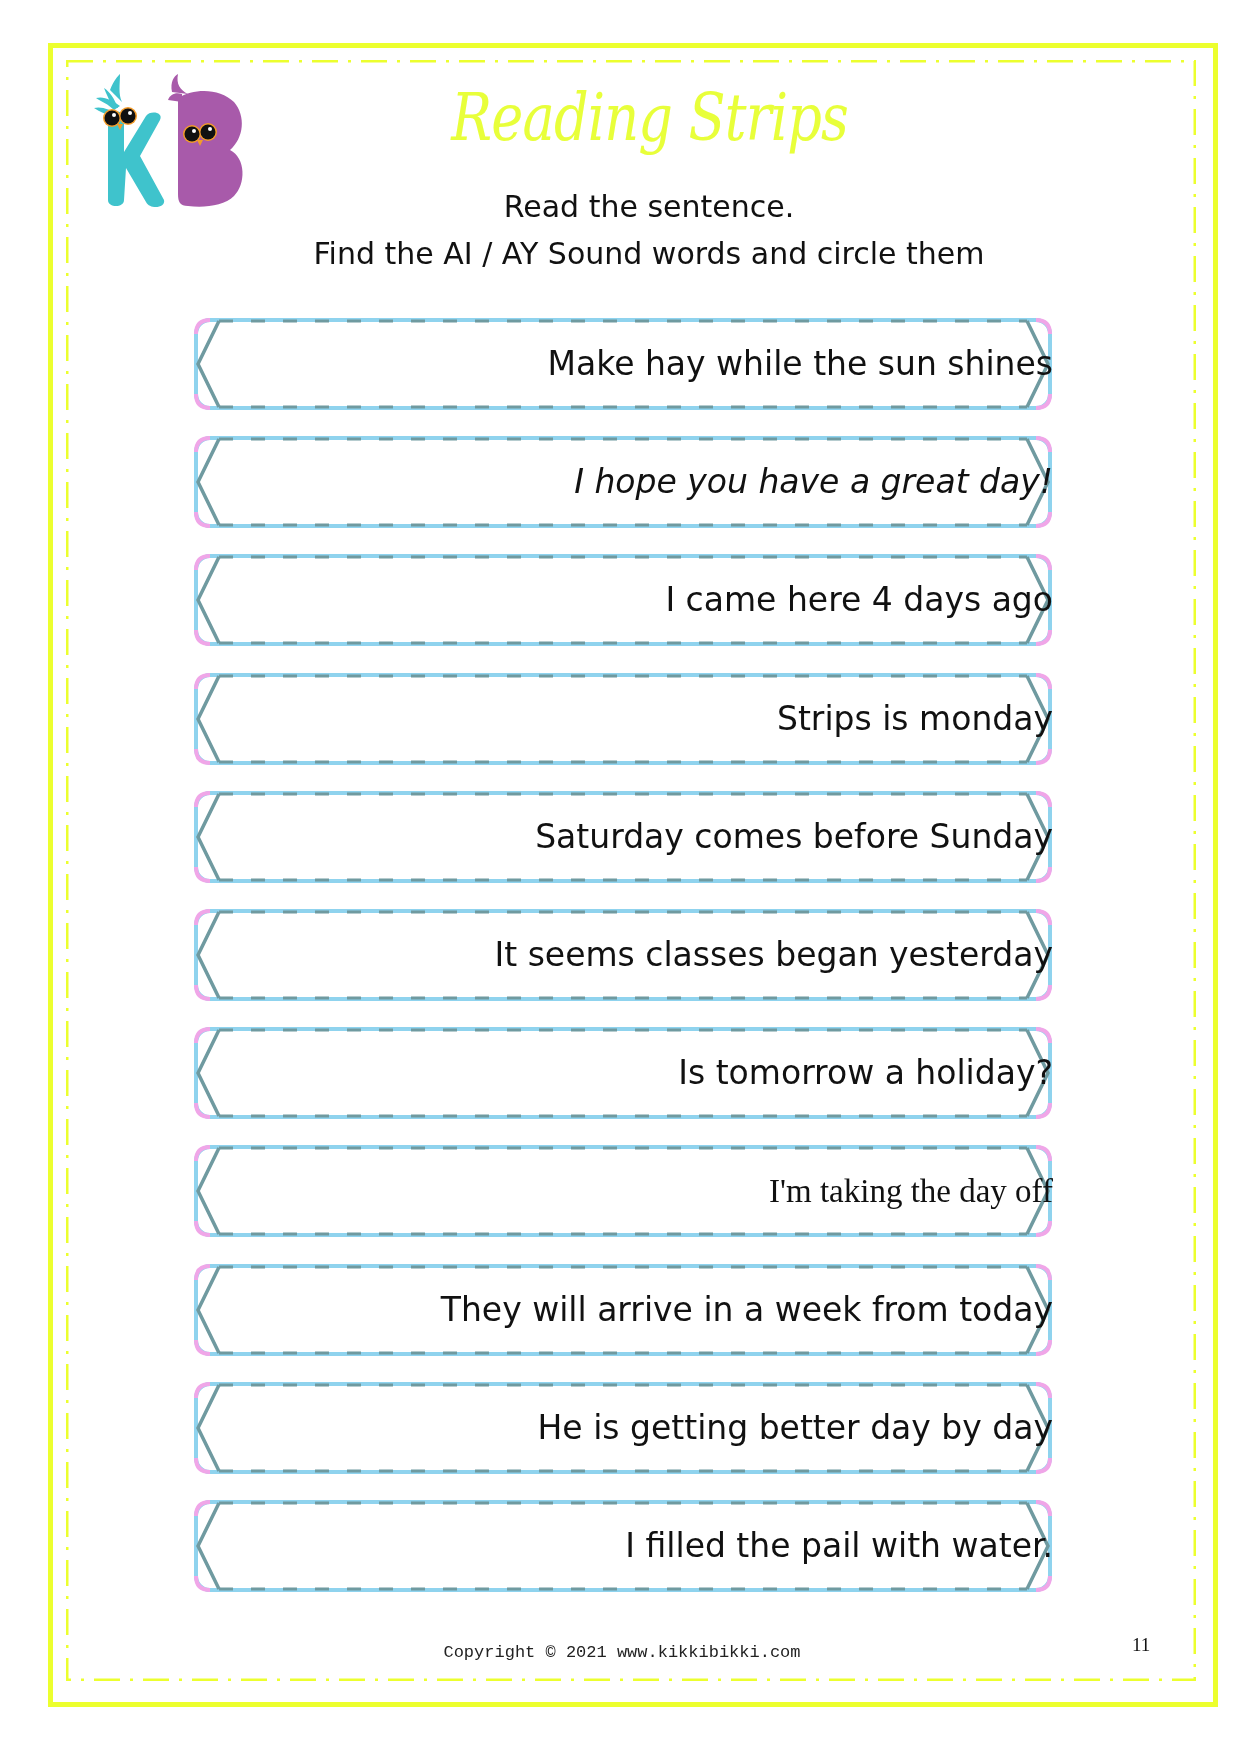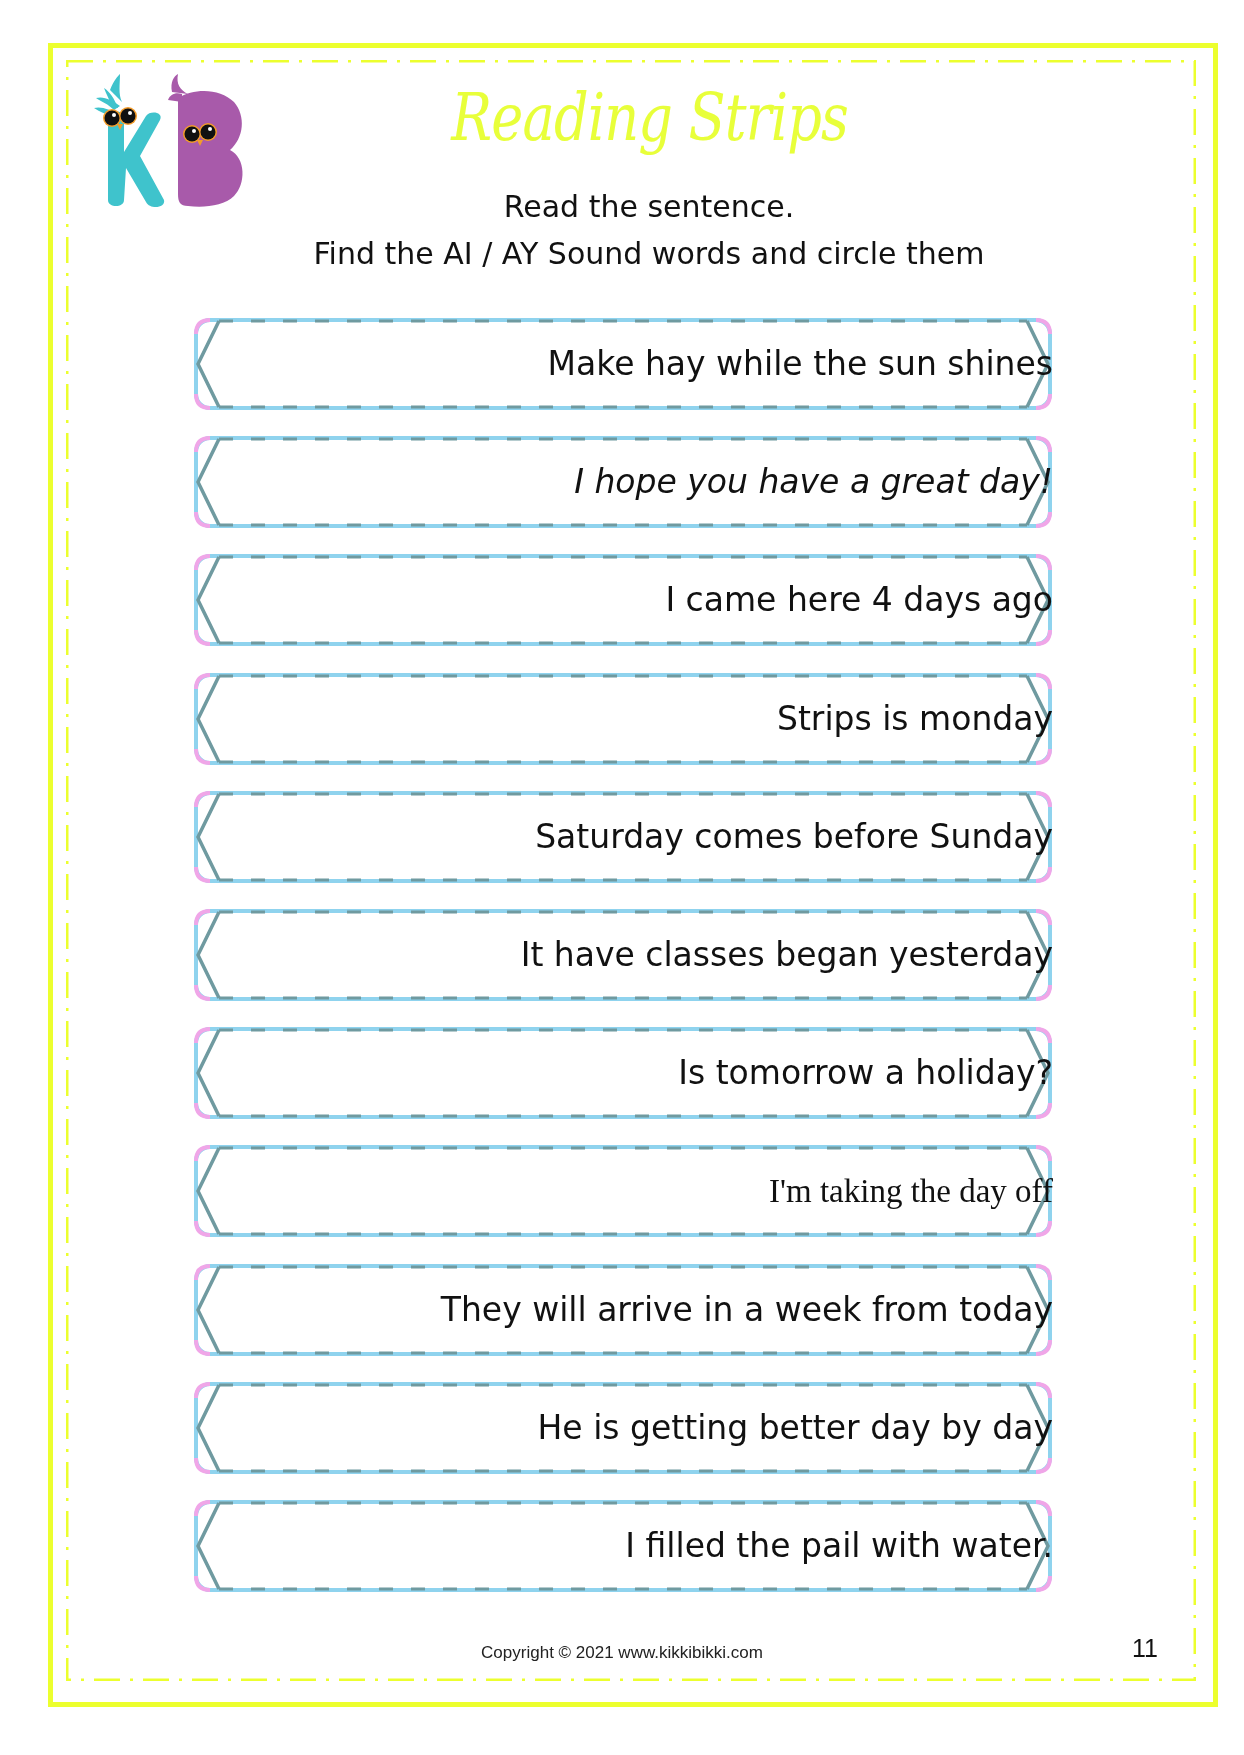--- a/index.html
+++ b/index.html
@@ -16,23 +16,23 @@
            line-height: 80px; }
   .subtitle { position: absolute; left: 0; width: 1298px; text-align: center;
               font-size: 30px; line-height: 36px; color: #111; }
   .sub1 { top: 189px; }
   .sub2 { top: 236px; }
   .strip { position: absolute; left: 193px; width: 860px; height: 94px; }
   .strip svg { position: absolute; left: 0; top: 0; }
   .strip-text { position: absolute; left: 0; width: 860px; top: 0; height: 94px; line-height: 94px;
                 text-align: right; font-size: 33px; color: #111; }
   .footer { position: absolute; left: 0; width: 1244px; top: 1643px; text-align: center;
-            font-size: 17px; color: #222; font-family: Liberation Sans, sans-serif; }
-  .page-number { position: absolute; left: 1132px; top: 1634px; font-size: 25px; color: #111;
-                 font-family: Liberation Sans, sans-serif; }
+            font-size: 17px; color: #222; font-family: Liberation Mono, monospace; }
+  .page-number { position: absolute; left: 1132px; top: 1634px; font-size: 19px; color: #111;
+                 font-family: Liberation Serif, serif; }
 </style>
 </head>
 <body>
 
 <div class="outer-border"></div>
 <div class="inner-border">
   <svg width="1130" height="1621">
     <rect x="1" y="1" width="1128" height="1619" fill="none" stroke="#ecff2e" stroke-width="3" stroke-dasharray="26 10 3 10"></rect>
   </svg>
 </div>
@@ -133,21 +133,21 @@
     </div>
     <div class="strip" style="top: 908px;">
     <svg width="860" height="94" viewBox="0 0 860 94">
       <rect x="3" y="3" width="854" height="88" rx="14" ry="14" fill="none" stroke="#8fd3ee" stroke-width="4"></rect>
       <path d="M3 17 Q3 3 17 3 M843 3 Q857 3 857 17 M3 77 Q3 91 17 91 M843 91 Q857 91 857 77" fill="none" stroke="#f0a6e8" stroke-width="4"></path>
       <line x1="26" y1="4" x2="834" y2="4" stroke="#6f9aa0" stroke-width="3" stroke-dasharray="14 18"></line>
       <line x1="26" y1="90" x2="834" y2="90" stroke="#6f9aa0" stroke-width="3" stroke-dasharray="14 18"></line>
       <polyline points="26,4 5,47 26,90" fill="none" stroke="#6f9aa0" stroke-width="3.5"></polyline>
       <polyline points="834,4 855,47 834,90" fill="none" stroke="#6f9aa0" stroke-width="3.5"></polyline>
     </svg>
-      <div class="strip-text">It have classes began yesterday</div>
+      <div class="strip-text">It seems classes began yesterday</div>
     </div>
     <div class="strip" style="top: 1026.2px;">
     <svg width="860" height="94" viewBox="0 0 860 94">
       <rect x="3" y="3" width="854" height="88" rx="14" ry="14" fill="none" stroke="#8fd3ee" stroke-width="4"></rect>
       <path d="M3 17 Q3 3 17 3 M843 3 Q857 3 857 17 M3 77 Q3 91 17 91 M843 91 Q857 91 857 77" fill="none" stroke="#f0a6e8" stroke-width="4"></path>
       <line x1="26" y1="4" x2="834" y2="4" stroke="#6f9aa0" stroke-width="3" stroke-dasharray="14 18"></line>
       <line x1="26" y1="90" x2="834" y2="90" stroke="#6f9aa0" stroke-width="3" stroke-dasharray="14 18"></line>
       <polyline points="26,4 5,47 26,90" fill="none" stroke="#6f9aa0" stroke-width="3.5"></polyline>
       <polyline points="834,4 855,47 834,90" fill="none" stroke="#6f9aa0" stroke-width="3.5"></polyline>
     </svg>

